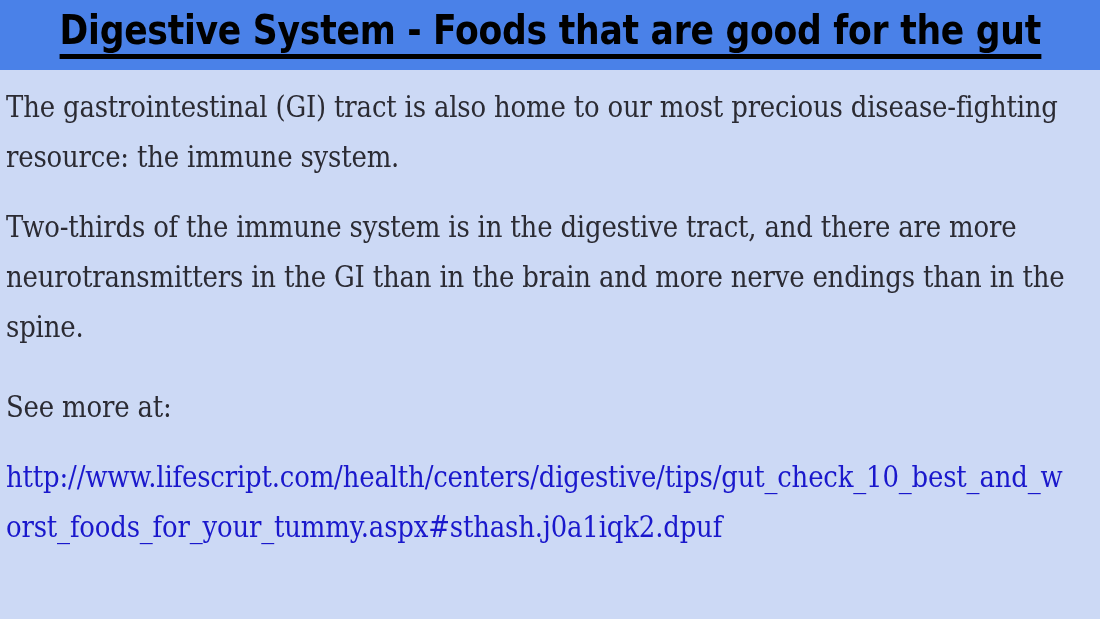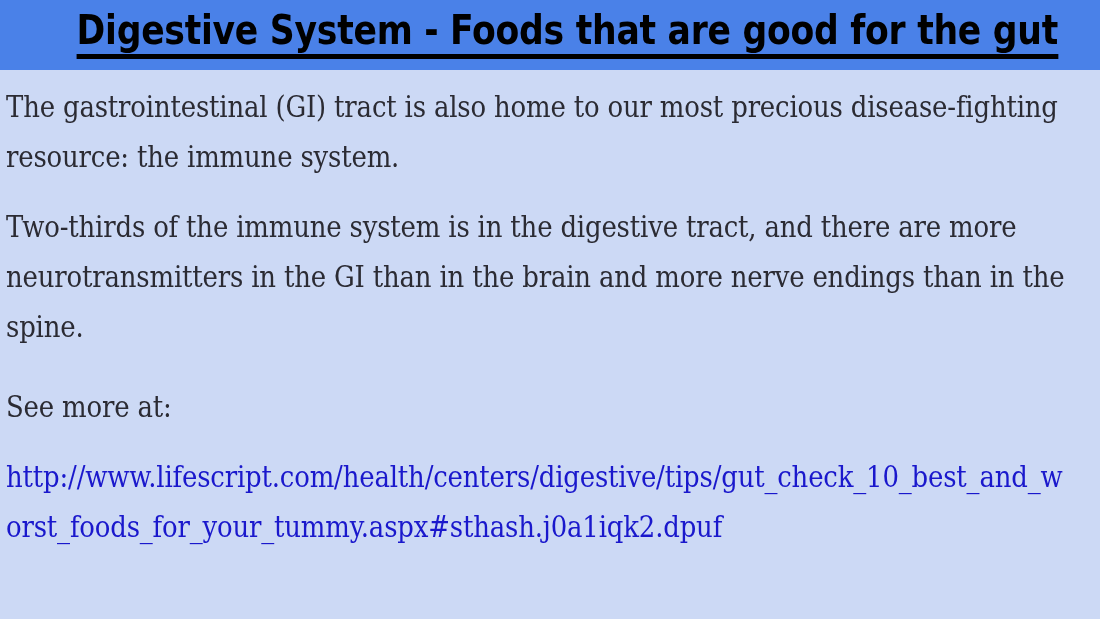--- a/index.html
+++ b/index.html
@@ -24,20 +24,21 @@
     flex-direction: column;
   }
 
   
   .title-bar {
     width: 100%;
     height: 70px;
     background: #4a81e8;
     display: flex;
     align-items: flex-start;
+    justify-content: center;
     box-sizing: border-box;
     flex: 0 0 auto;
     overflow: hidden;
   }
 
   .title-text {
     display: inline-block;
     margin-top: 7px;
     font-family: "DejaVu Sans", sans-serif;
     font-weight: bold;

